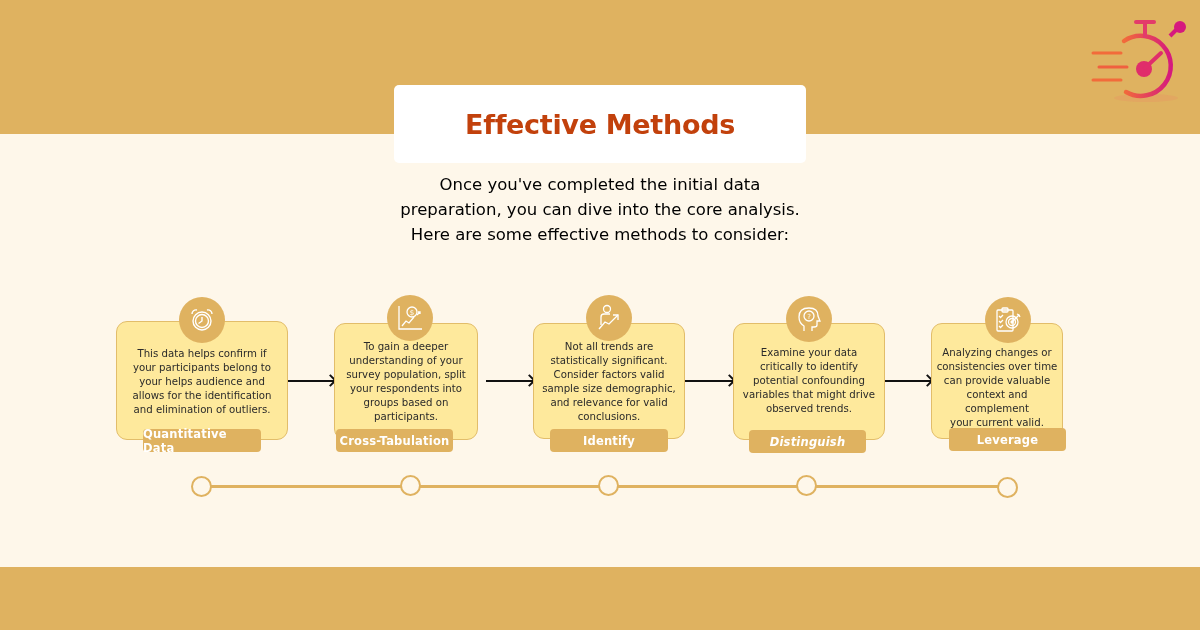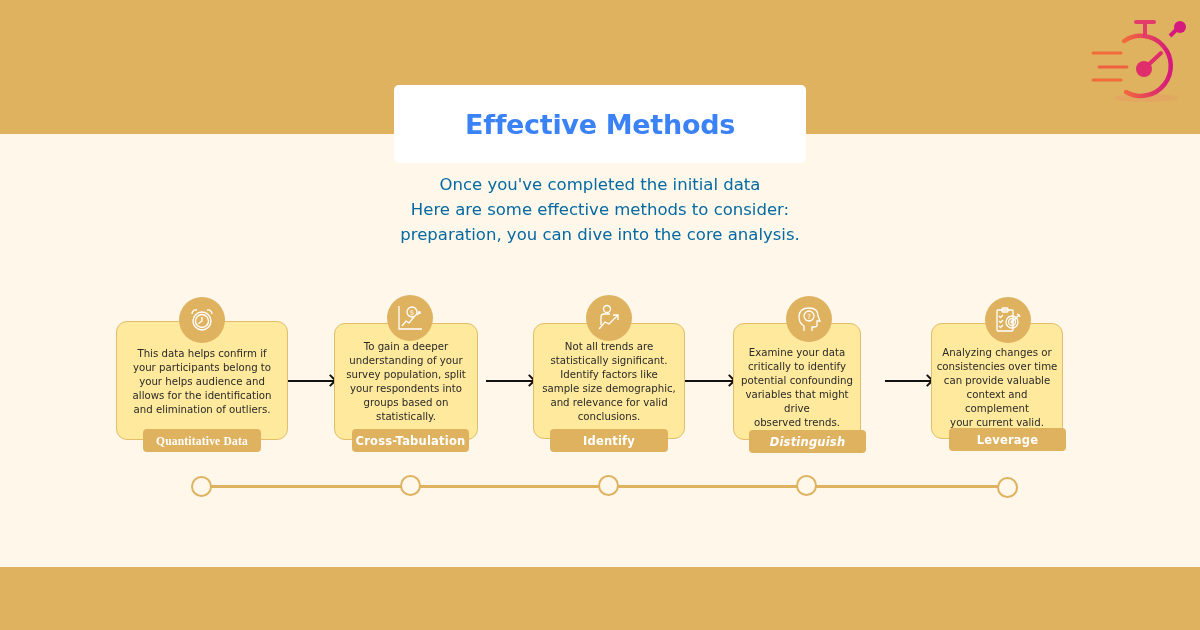--- a/index.html
+++ b/index.html
@@ -21,25 +21,25 @@
     .logo {
       position: absolute; left: 1088px; top: 8px; width: 100px; height: 96px;
     }
     .title-box {
       position: absolute; left: 394px; top: 85px; width: 412px; height: 78px;
       background: #ffffff; border-radius: 5px;
       display: flex; align-items: center; justify-content: center;
     }
     .title-box h1 {
       font-family: "DejaVu Sans", sans-serif;
-      font-size: 27px; font-weight: bold; color: #3b82f6; letter-spacing: -0.3px;
+      font-size: 27px; font-weight: bold; color: #c2410c; letter-spacing: -0.3px;
     }
     .intro {
       position: absolute; left: 380px; top: 172px; width: 440px;
-      text-align: center; font-size: 16.5px; line-height: 25px; color: #0369a1;
+      text-align: center; font-size: 16.5px; line-height: 25px; color: #000000;
     }
     .card {
       position: absolute;
       background: #FEE99C;
       border: 1.5px solid #E2BD6A;
       border-radius: 11px;
     }
     .card-text {
       position: absolute; left: 4px; right: 4px;
       text-align: center; font-size: 10.2px; line-height: 14px; color: #2a2a2a;
@@ -100,92 +100,92 @@
   <circle cx="56" cy="61" r="8" fill="#E02D6B"></circle>
   <line x1="57" y1="60" x2="73" y2="45" stroke="#E02D6B" stroke-width="4" stroke-linecap="round"></line>
 </svg>
 
 <div class="title-box">
   <h1>Effective Methods</h1>
 </div>
 
 <div class="intro">
   <div>Once you've completed the initial data</div>
+  <div>preparation, you can dive into the core analysis.</div>
   <div>Here are some effective methods to consider:</div>
-  <div>preparation, you can dive into the core analysis.</div>
 </div>
 
 <div class="card" style="left:116px; top:321px; width:172px; height:119px;">
   <div class="card-text" style="top:25px;">
     <div>This data helps confirm if</div>
     <div>your participants belong to</div>
     <div>your helps audience and</div>
     <div>allows for the identification</div>
     <div>and elimination of outliers.</div>
   </div>
 </div>
 <div class="icon-circle" style="left:179px; top:297px;">
   <svg width="28" height="28" viewBox="0 0 28 28" fill="none" stroke="#fff" stroke-width="1.4">
     <circle cx="14" cy="15" r="9"></circle>
     <circle cx="14" cy="15" r="6.5"></circle>
     <polyline points="14,11 14,15 10.5,17.5"></polyline>
     <path d="M4 8 A4 4 0 0 1 9 4"></path>
     <path d="M24 8 A4 4 0 0 0 19 4"></path>
   </svg>
 </div>
-<div class="pill" style="left:143px; top:429px; width:118px;font-family:Liberation Serif, serif;">Quantitative Data</div>
+<div class="pill" style="left:143px; top:429px; width:118px;">Quantitative Data</div>
 
 <div class="arrow" style="left:288px; top:380px; width:46px;"></div>
 
 <div class="card" style="left:334px; top:323px; width:144px; height:117px;">
   <div class="card-text" style="top:16px;">
     <div>To gain a deeper</div>
     <div>understanding of your</div>
     <div>survey population, split</div>
     <div>your respondents into</div>
     <div>groups based on</div>
-    <div>statistically.</div>
+    <div>participants.</div>
   </div>
 </div>
 <div class="icon-circle" style="left:387px; top:295px;">
   <svg width="30" height="30" viewBox="0 0 30 30" fill="none" stroke="#fff" stroke-width="1.3">
     <polyline points="4,3 4,26 27,26"></polyline>
     <polyline points="7,23 11,18 14,20 19,14"></polyline>
     <circle cx="17" cy="9" r="5"></circle>
     <text x="17" y="12" font-size="7" fill="#fff" stroke="none" text-anchor="middle" font-family="DejaVu Sans, sans-serif">$</text>
     <path d="M22 12 L25 9 M23 9 L25 9 L25 11"></path>
   </svg>
 </div>
-<div class="pill" style="left:352px; top:429px; width:117px;">Cross-Tabulation</div>
+<div class="pill" style="left:336px; top:429px; width:117px;">Cross-Tabulation</div>
 
 <div class="arrow" style="left:486px; top:380px; width:47px;"></div>
 
 <div class="card" style="left:533px; top:323px; width:152px; height:116px;padding-left:30px;">
   <div class="card-text" style="top:16px;">
     <div>Not all trends are</div>
     <div>statistically significant.</div>
-    <div>Identify factors like</div>
+    <div>Consider factors valid</div>
     <div>sample size demographic,</div>
     <div>and relevance for valid</div>
     <div>conclusions.</div>
   </div>
 </div>
 <div class="icon-circle" style="left:586px; top:295px;">
   <svg width="30" height="30" viewBox="0 0 30 30" fill="none" stroke="#fff" stroke-width="1.3">
     <circle cx="13" cy="6" r="3.5"></circle>
     <path d="M7 22 L7 14 Q7 11 10 11 L16 11"></path>
     <polyline points="5,26 11,19 15,21 24,12"></polyline>
     <polyline points="19,12 24,12 24,17"></polyline>
   </svg>
 </div>
 <div class="pill" style="left:550px; top:429px; width:118px;">Identify</div>
 
 <div class="arrow" style="left:685px; top:380px; width:48px;"></div>
 
-<div class="card" style="left:733px; top:323px; width:128px; height:117px;padding-left:39px;">
+<div class="card" style="left:733px; top:323px; width:152px; height:117px;padding-left:39px;">
   <div class="card-text" style="top:22px;">
     <div>Examine your data</div>
     <div>critically to identify</div>
     <div>potential confounding</div>
     <div>variables that might drive</div>
     <div>observed trends.</div>
   </div>
 </div>
 <div class="icon-circle" style="left:786px; top:296px;">
   <svg width="30" height="30" viewBox="0 0 30 30" fill="none" stroke="#fff" stroke-width="1.3">

